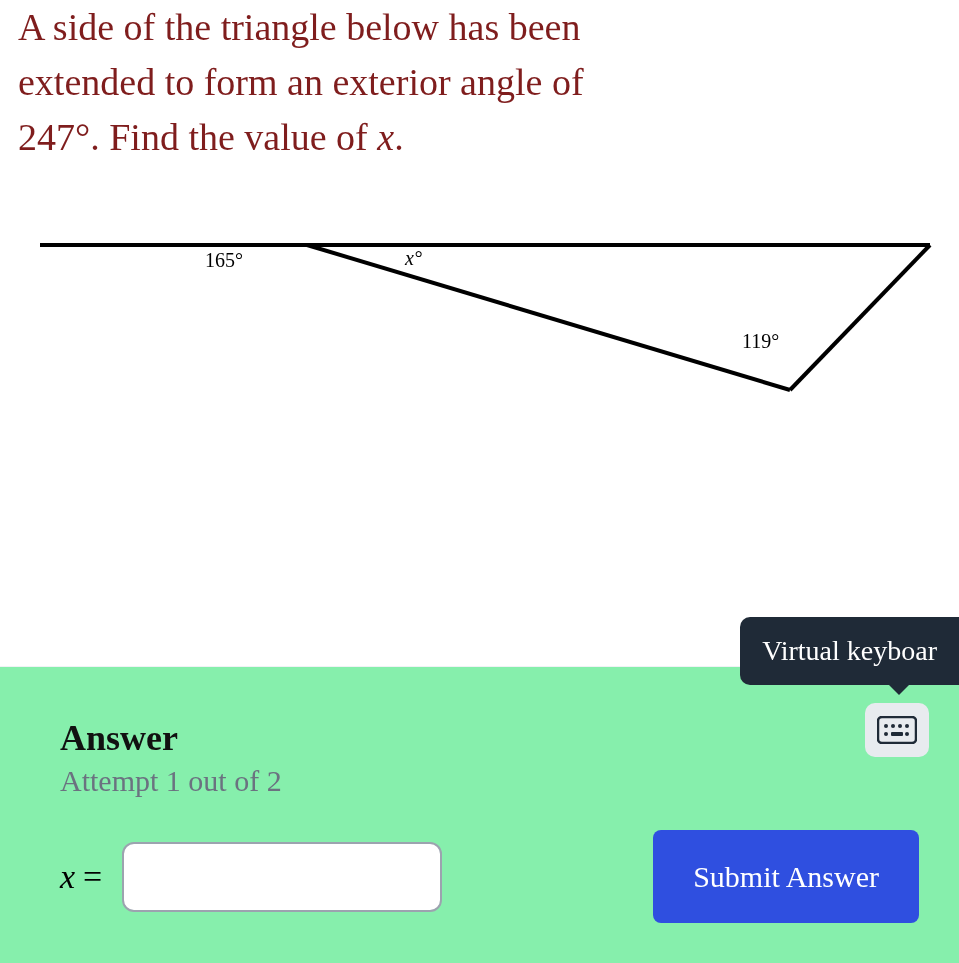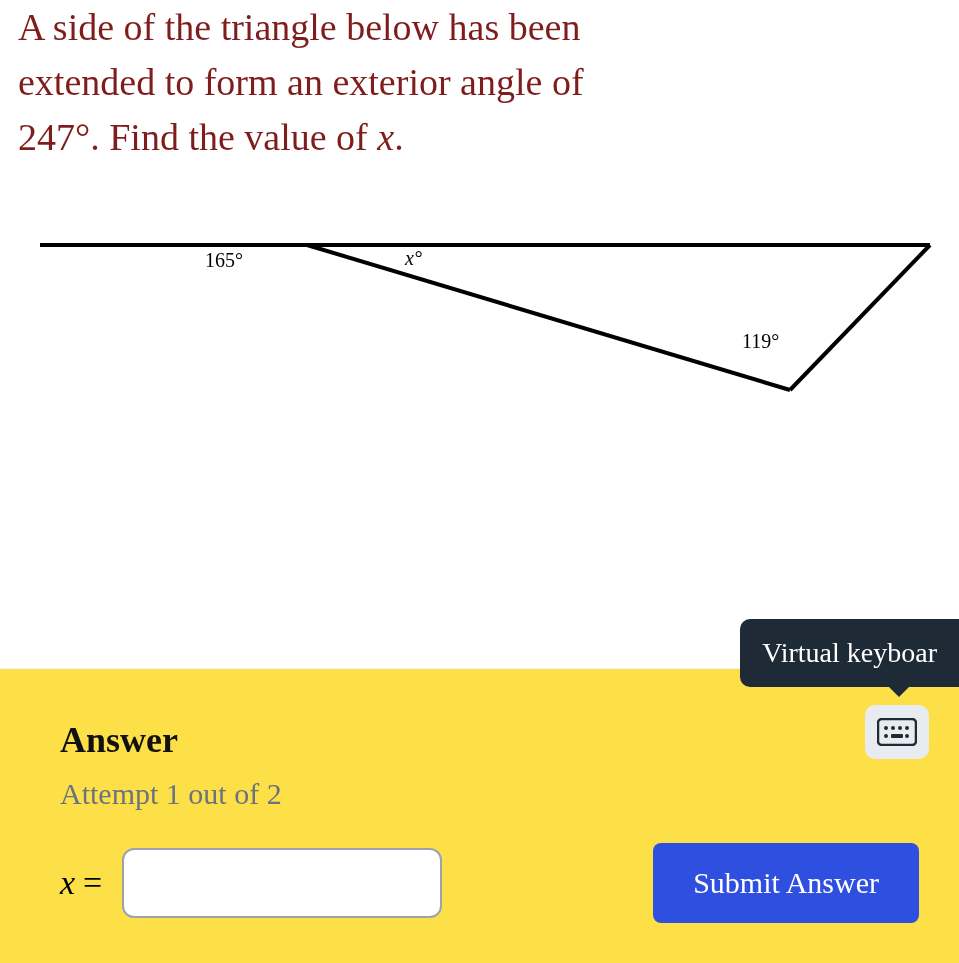--- a/index.html
+++ b/index.html
@@ -31,30 +31,30 @@
     position: absolute;
     font-family: Georgia, serif;
     font-size: 20px;
     color: #000;
   }
   .answer-area {
     position: absolute;
     left: 0;
     right: 0;
     bottom: 0;
-    background: #fde047;
+    background: #86efac;
     padding: 50px 50px 40px 60px;
     border-top: 1px solid #f0f2f5;
   }
   .answer-heading {
     font-family: Georgia, serif;
     font-size: 36px;
     font-weight: bold;
     color: #111;
-    margin: 0 0 16px 0;
+    margin: 0 0 5px 0;
   }
   .attempt {
     font-family: Georgia, serif;
     font-size: 30px;
     color: #6b7280;
     margin-bottom: 32px;
   }
   .input-row {
     display: flex;
     align-items: center;
@@ -77,21 +77,21 @@
     padding: 0 16px;
     font-family: Georgia, serif;
   }
   .submit-btn {
     margin-left: auto;
     margin-right: -10px;
     background: #2f4fe0;
     color: #fff;
     border: none;
     border-radius: 8px;
-    height: 80px;
+    height: 93px;
     padding: 0 40px;
     font-size: 30px;
     font-family: Georgia, serif;
     cursor: pointer;
   }
   .vk-group {
     position: absolute;
     top: -50px;
     right: 0;
   }

